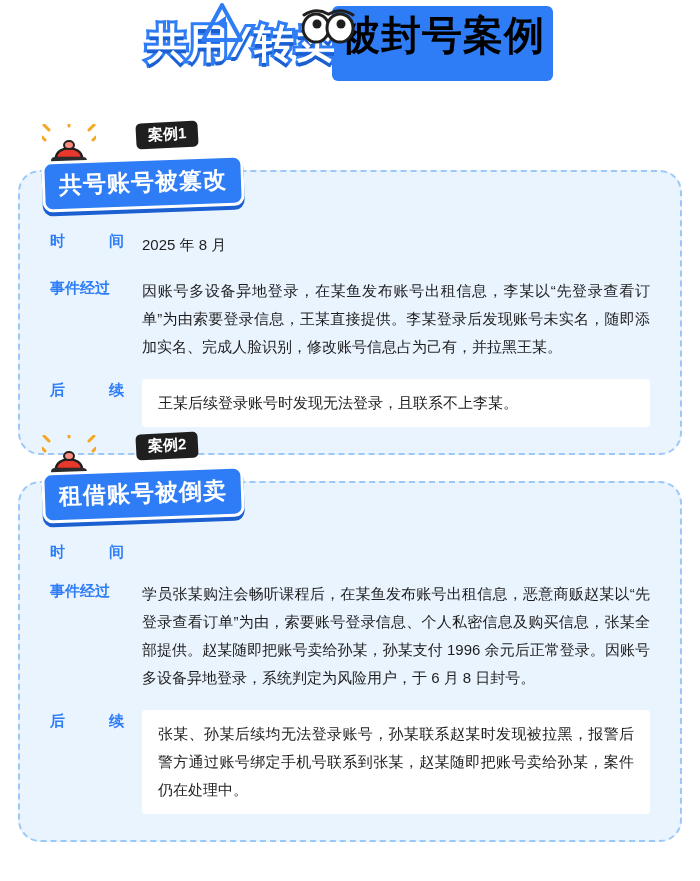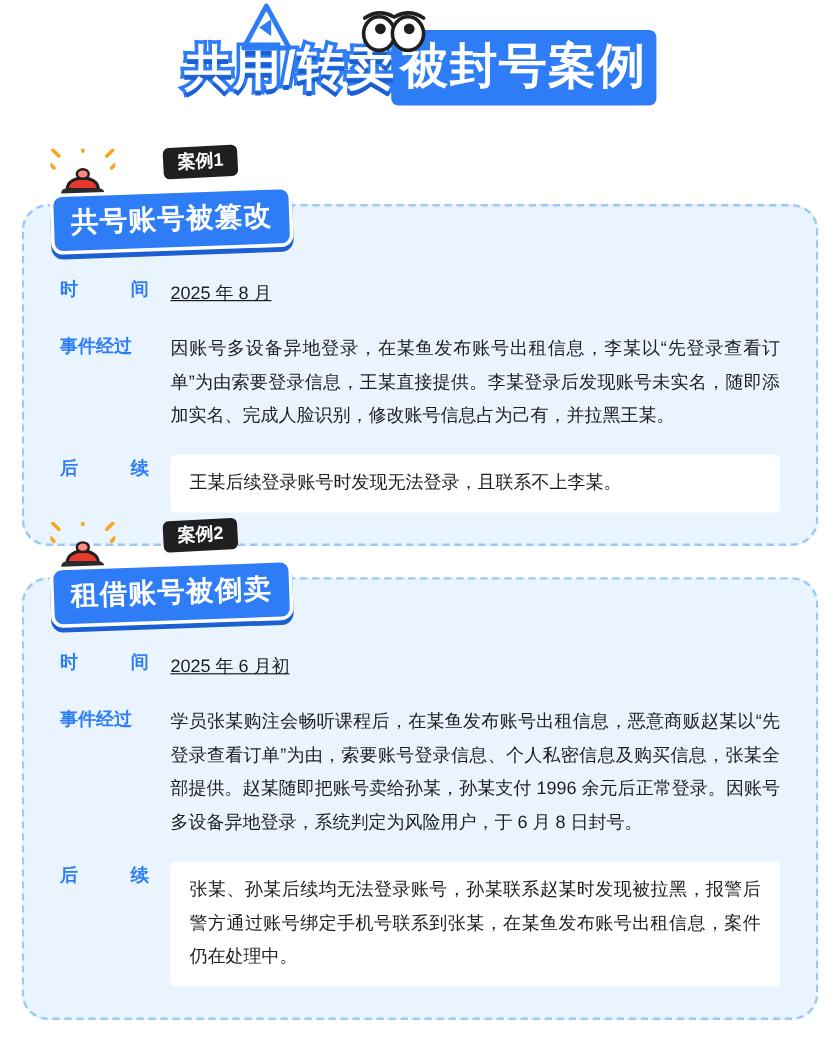--- a/index.html
+++ b/index.html
@@ -14,22 +14,23 @@
     width: 700px; height: 881px;
     overflow: hidden;
     background: #ffffff;
   }
 
   
   .header {
     position: relative;
     height: 100px;
     display: flex;
-    align-items: center;
+    align-items: flex-start;
     justify-content: center;
+    font-family: Liberation Mono, monospace;
   }
   .title-wrap {
     position: relative;
     display: flex;
     align-items: center;
     gap: 0px;
     transform: translateY(6px);
   }
   .title-a {
     font-size: 40px;
@@ -38,24 +39,24 @@
     letter-spacing: 1px;
     -webkit-text-stroke: 6px #2e7df6;
     paint-order: stroke fill;
     position: relative;
     z-index: 2;
     text-shadow: 0 4px 0 #1b5fd0;
   }
   .title-b {
     font-size: 40px;
     font-weight: bold;
-    color: #ffffff;
+    color: #000000;
     letter-spacing: 1px;
     background: #2e7df6;
-    padding: 2px 8px 6px 8px;
+    padding: 2px 8px 18px 8px;
     border-radius: 6px;
     position: relative;
     z-index: 1;
     margin-left: -4px;
   }
   
   .tri-icon {
     position: absolute;
     left: 200px;
     top: 2px;
@@ -150,21 +151,21 @@
     font-size: 15px;
     line-height: 28px;
     text-align: justify;
   }
   .row-value.boxed {
     background: #ffffff;
     border-radius: 4px;
     padding: 10px 16px;
     line-height: 28px;
   }
-  .plain-val { padding-top: 1px; text-decoration: underline; }
+  .plain-val { padding-top: 1px; }
 </style>
 </head>
 <body>
 
 <div class="page">
 
   <div class="header">
     <svg class="tri-icon" viewBox="0 0 44 44">
       <path d="M22 3 L41 38 L3 38 Z" fill="none" stroke="#2e7df6" stroke-width="4" stroke-linejoin="round"></path>
       <path d="M26 14 L16 21 L26 28 Z" fill="#2e7df6"></path>
@@ -230,30 +231,29 @@
       </svg>
       <div class="case-num">案例2</div>
       <div class="case-title">租借账号被倒卖</div>
     </div>
 
     <div class="row">
       <div class="row-label spread">
         <span>时</span>
         <span>间</span>
       </div>
-      <div class="row-value plain-val">2025 年 6 月初</div>
     </div>
 
     <div class="row">
       <div class="row-label">事件经过</div>
       <div class="row-value">学员张某购注会畅听课程后，在某鱼发布账号出租信息，恶意商贩赵某以“先登录查看订单”为由，索要账号登录信息、个人私密信息及购买信息，张某全部提供。赵某随即把账号卖给孙某，孙某支付 1996 余元后正常登录。因账号多设备异地登录，系统判定为风险用户，于 6 月 8 日封号。</div>
     </div>
 
     <div class="row">
       <div class="row-label spread">
         <span>后</span>
         <span>续</span>
       </div>
-      <div class="row-value boxed">张某、孙某后续均无法登录账号，孙某联系赵某时发现被拉黑，报警后警方通过账号绑定手机号联系到张某，在某鱼发布账号出租信息，案件仍在处理中。</div>
+      <div class="row-value boxed">张某、孙某后续均无法登录账号，孙某联系赵某时发现被拉黑，报警后警方通过账号绑定手机号联系到张某，赵某随即把账号卖给孙某，案件仍在处理中。</div>
     </div>
   </div>
 
 </div>
 
 </body></html>

